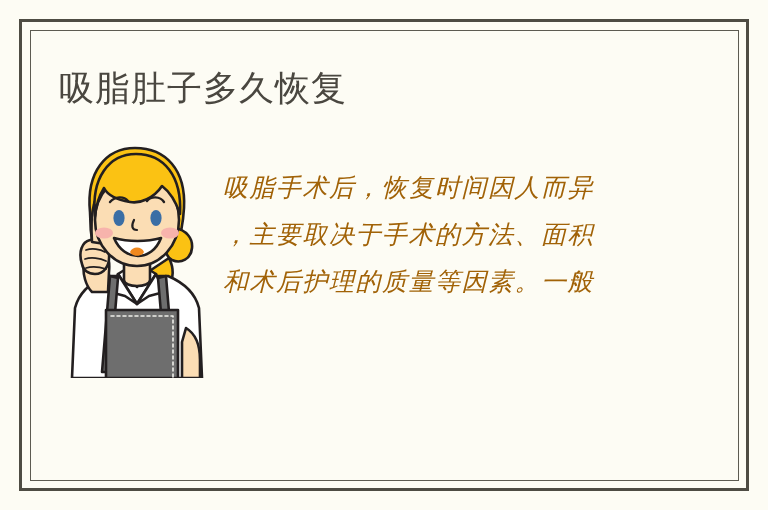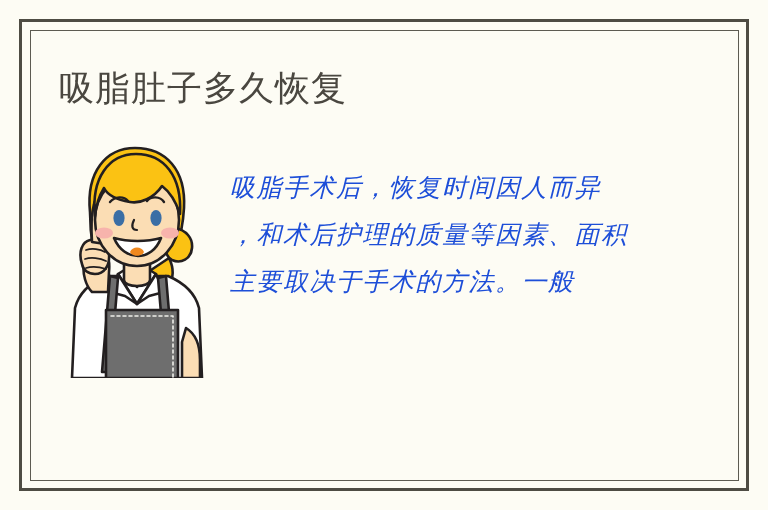--- a/index.html
+++ b/index.html
@@ -54,24 +54,24 @@
     letter-spacing: 1px;
     color: #4a4740;
     font-family: "Liberation Sans", "DejaVu Sans", sans-serif;
     font-weight: 400;
     white-space: nowrap;
   }
 
   
   .body-text {
     position: absolute;
-    left: 230px;
+    left: 223px;
     top: 164px;
     width: 424px;
-    color: #1d4ed8;
+    color: #a16207;
     font-size: 25px;
     line-height: 47px;
     letter-spacing: 1.5px;
     font-family: "DejaVu Serif", serif;
     font-style: italic;
     font-weight: 400;
     text-align: justify;
     text-justify: inter-character;
   }
   .body-text .ln {
@@ -166,17 +166,17 @@
         <path d="M72 78 C69 84 70 88 75 88" fill="none" stroke="#231f20" stroke-width="2.2"></path>
 
         <path d="M52 96 C62 120 90 120 99 96 C85 100 66 100 52 96 Z" fill="#ffffff"></path>
         <path d="M68 110 C70 104 80 104 82 110 C80 115 70 115 68 110 Z" fill="#f0881e" stroke="none"></path>
       </g>
     </svg>
   </div>
 
   <div class="body-text">
     <span class="ln">吸脂手术后，恢复时间因人而异</span>
-    <span class="ln">，和术后护理的质量等因素、面积</span>
-    <span class="ln">主要取决于手术的方法。一般</span>
+    <span class="ln">，主要取决于手术的方法、面积</span>
+    <span class="ln">和术后护理的质量等因素。一般</span>
   </div>
 
 </div>
 
 </body></html>

